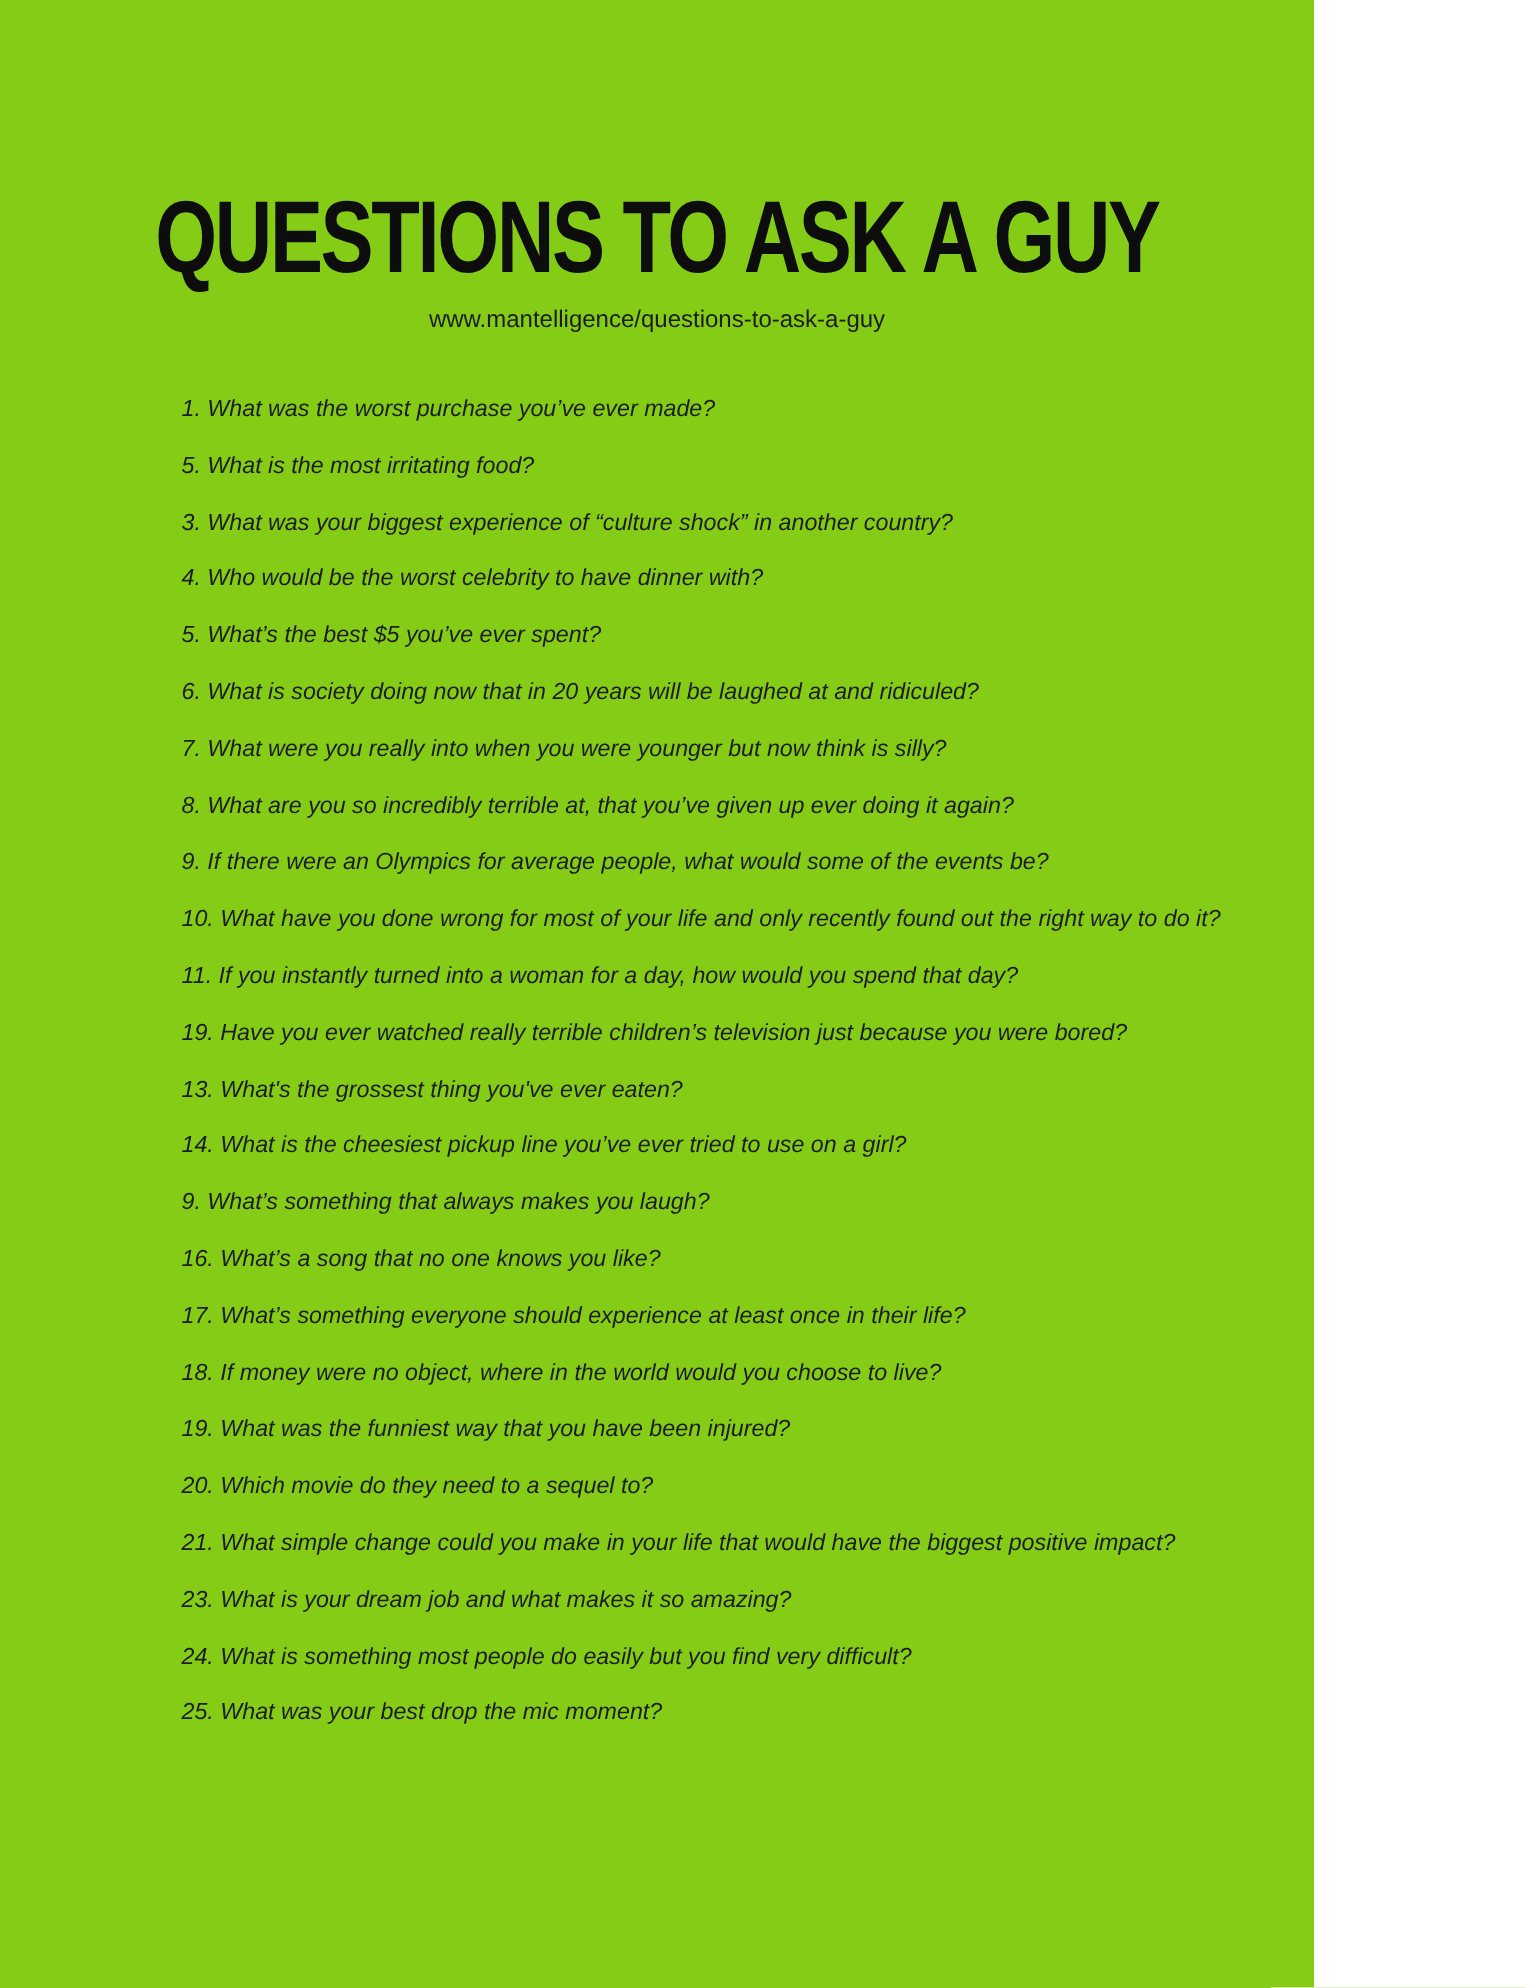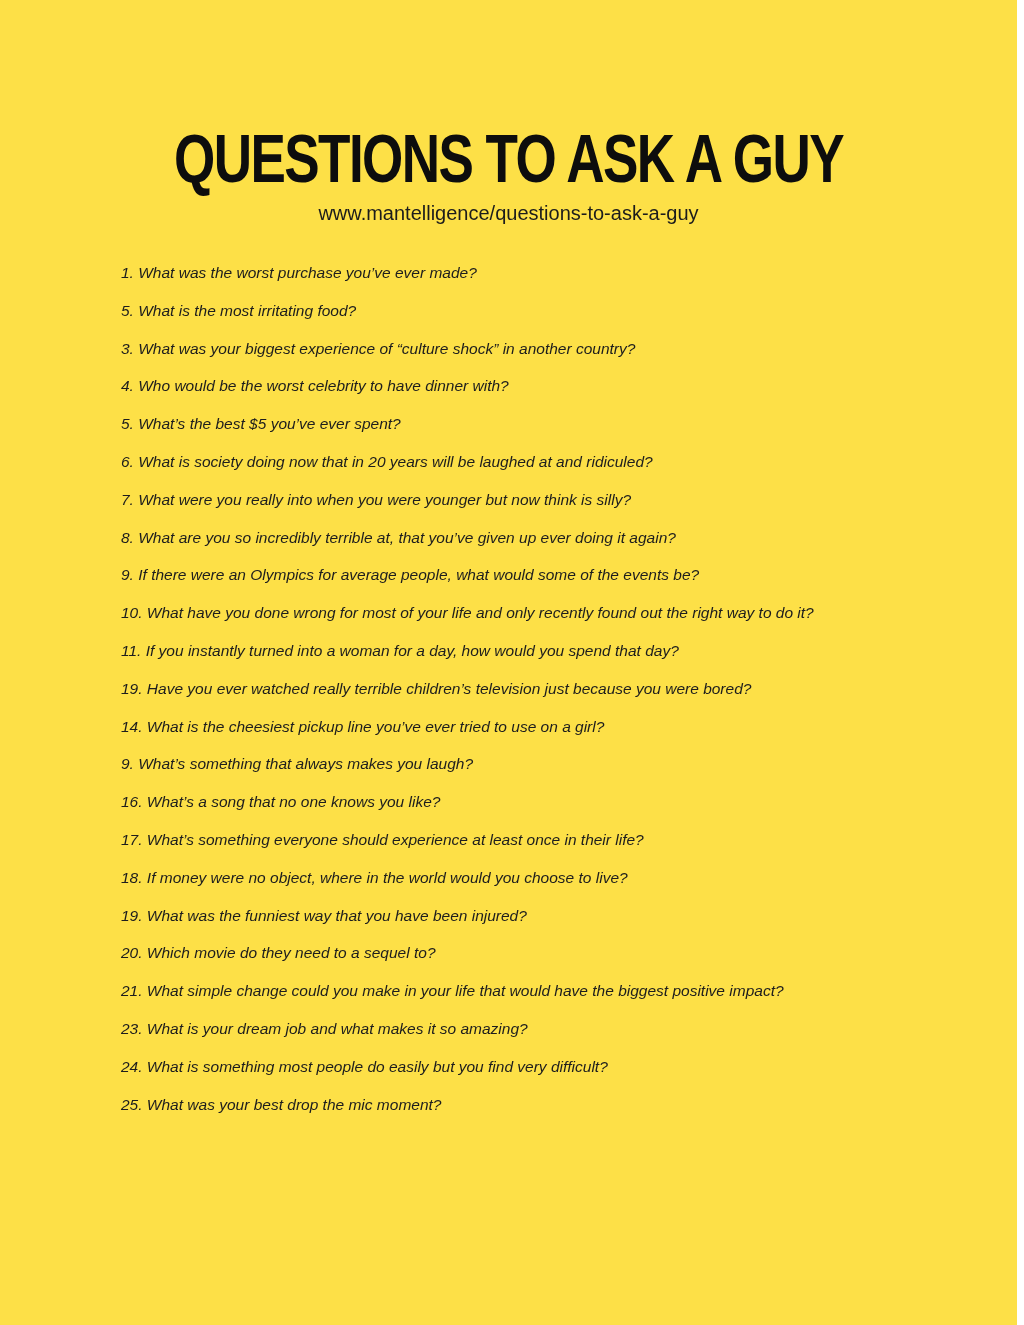--- a/index.html
+++ b/index.html
@@ -2,43 +2,43 @@
 <html><head>
 <meta charset="utf-8">
 <style>
   html, body {
     margin: 0;
     padding: 0;
     background: #ffffff;
   }
   .page {
     position: relative;
-    width: 1017px;
+    width: 876px;
     height: 1325px;
-    background: #fde047;
+    background: #84cc16;
     overflow: hidden;
     font-family: "Liberation Sans", sans-serif;
     color: #1d1d1d;
   }
   .title {
     margin: 124px 0 0 0;
     text-align: center;
     font-size: 68px;
     line-height: 1;
     font-weight: bold;
     letter-spacing: -2px;
     color: #0d0d0d;
     transform: scaleX(0.78);
     transform-origin: 50% 50%;
     white-space: nowrap;
   }
   .subtitle {
     margin-top: 12px;
     text-align: center;
-    font-size: 20px;
+    font-size: 16px;
     line-height: 19px;
     color: #1c1c1c;
   }
   .list {
     margin: 42px 60px 0 121px;
     font-style: italic;
   }
   .q {
     font-size: 15.5px;
     line-height: 16px;
@@ -59,20 +59,21 @@
       <p class="q">3. What was your biggest experience of “culture shock” in another country?</p>
       <p class="q">4. Who would be the worst celebrity to have dinner with?</p>
       <p class="q">5. What’s the best $5 you’ve ever spent?</p>
       <p class="q">6. What is society doing now that in 20 years will be laughed at and ridiculed?</p>
       <p class="q">7. What were you really into when you were younger but now think is silly?</p>
       <p class="q">8. What are you so incredibly terrible at, that you’ve given up ever doing it again?</p>
       <p class="q">9. If there were an Olympics for average people, what would some of the events be?</p>
       <p class="q">10. What have you done wrong for most of your life and only recently found out the right way to do it?</p>
       <p class="q">11. If you instantly turned into a woman for a day, how would you spend that day?</p>
       <p class="q">19. Have you ever watched really terrible children’s television just because you were bored?</p>
+      <p class="q">13. What's the grossest thing you've ever eaten?</p>
       <p class="q">14. What is the cheesiest pickup line you’ve ever tried to use on a girl?</p>
       <p class="q">9. What’s something that always makes you laugh?</p>
       <p class="q">16. What’s a song that no one knows you like?</p>
       <p class="q">17. What’s something everyone should experience at least once in their life?</p>
       <p class="q">18. If money were no object, where in the world would you choose to live?</p>
       <p class="q">19. What was the funniest way that you have been injured?</p>
       <p class="q">20. Which movie do they need to a sequel to?</p>
       <p class="q">21. What simple change could you make in your life that would have the biggest positive impact?</p>
       <p class="q">23. What is your dream job and what makes it so amazing?</p>
       <p class="q">24. What is something most people do easily but you find very difficult?</p>

